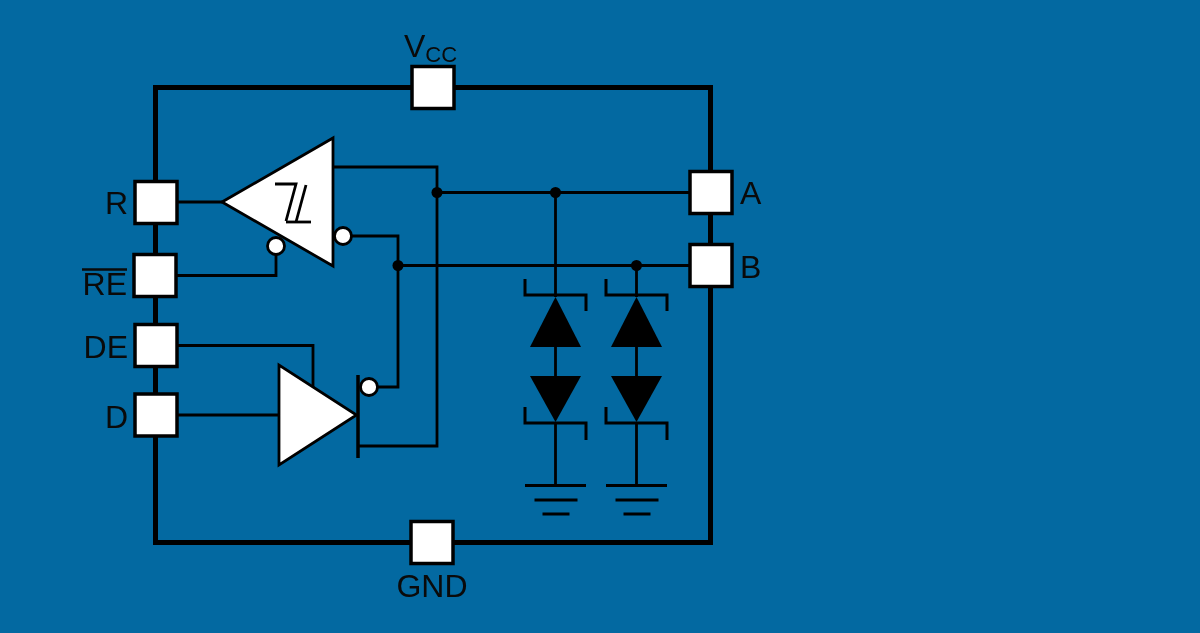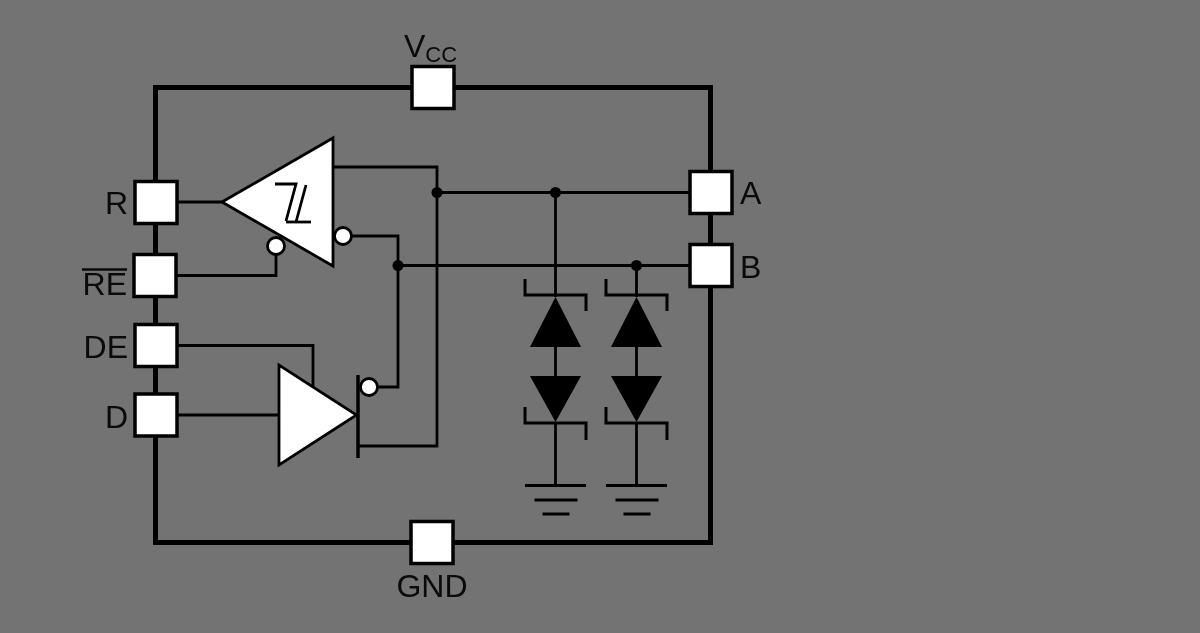--- a/index.html
+++ b/index.html
@@ -1,17 +1,17 @@
 <!DOCTYPE html>
 <html><head>
 <meta charset="utf-8">
 <style>
   html, body { margin: 0; padding: 0; background: #ffffff; }
   .canvas {
-    width: 1200px; height: 633px; position: relative; background: #737373;
+    width: 1200px; height: 633px; position: relative; background: #0369a1;
     font-family: "Liberation Sans", sans-serif;
   }
   svg { display: block; }
   text {
     font-family: "Liberation Sans", sans-serif;
     fill: #0a0a0a;
     font-size: 32px;
   }
   .wire   { stroke: #000; stroke-width: 2.8; fill: none; }
   .outline{ stroke: #000; stroke-width: 5;   fill: none; }

